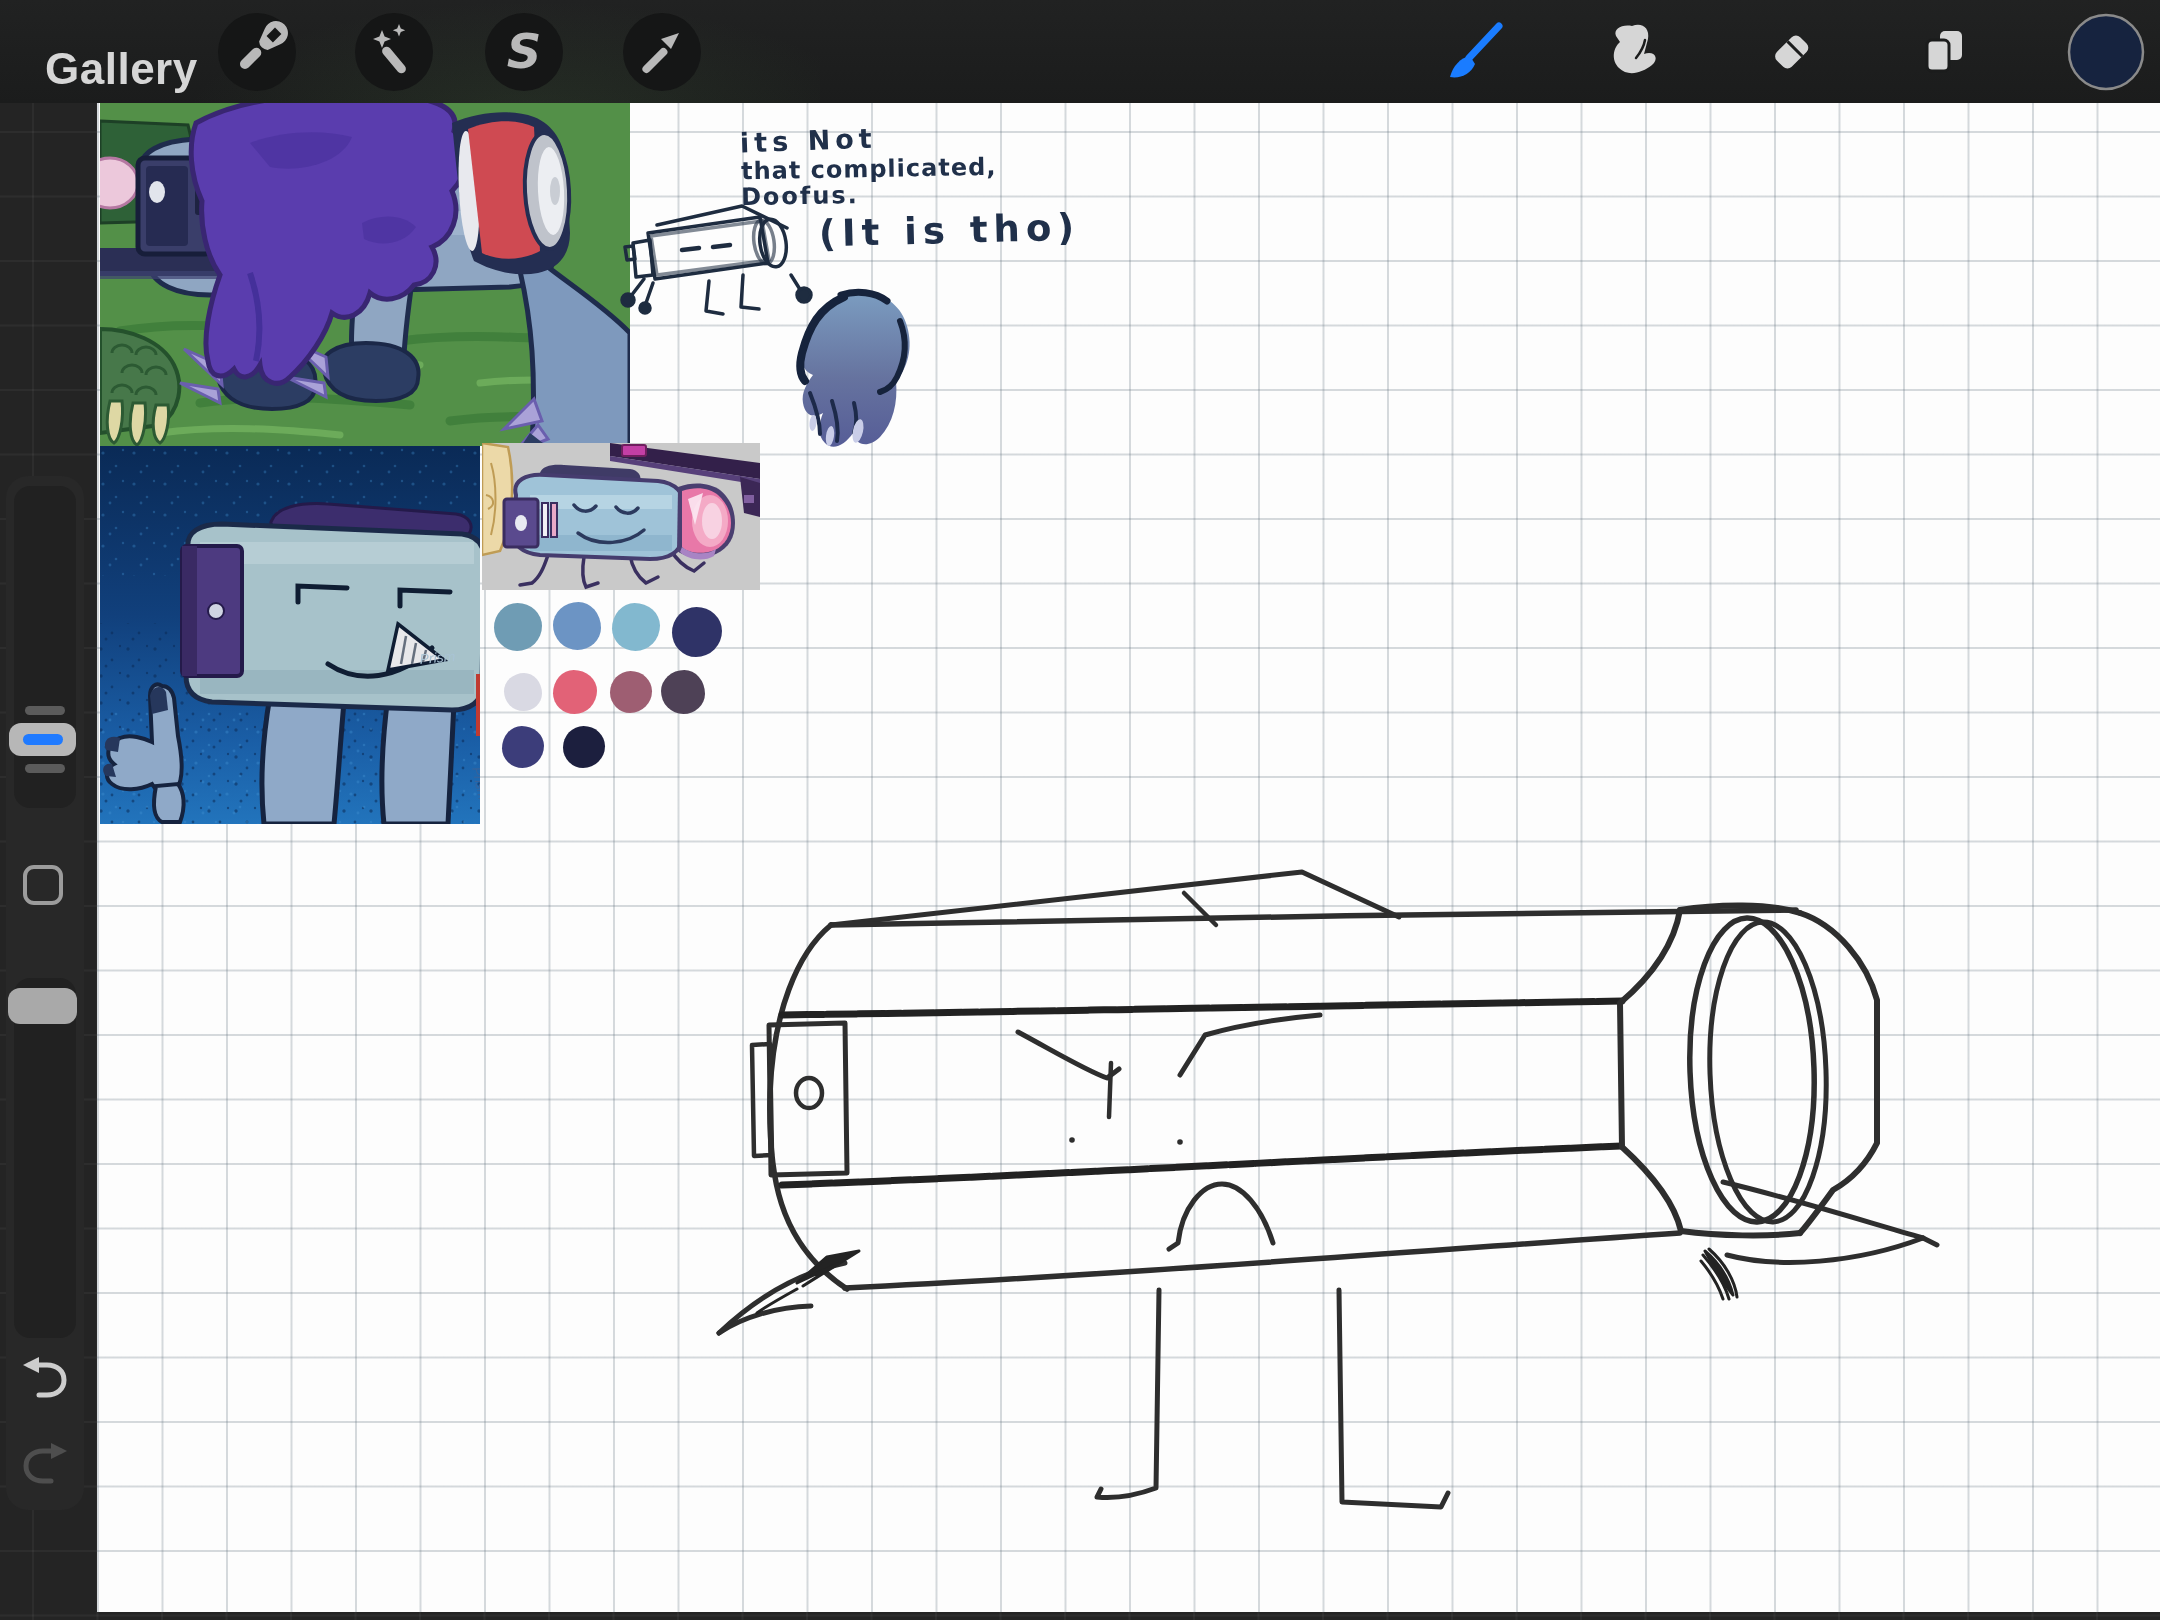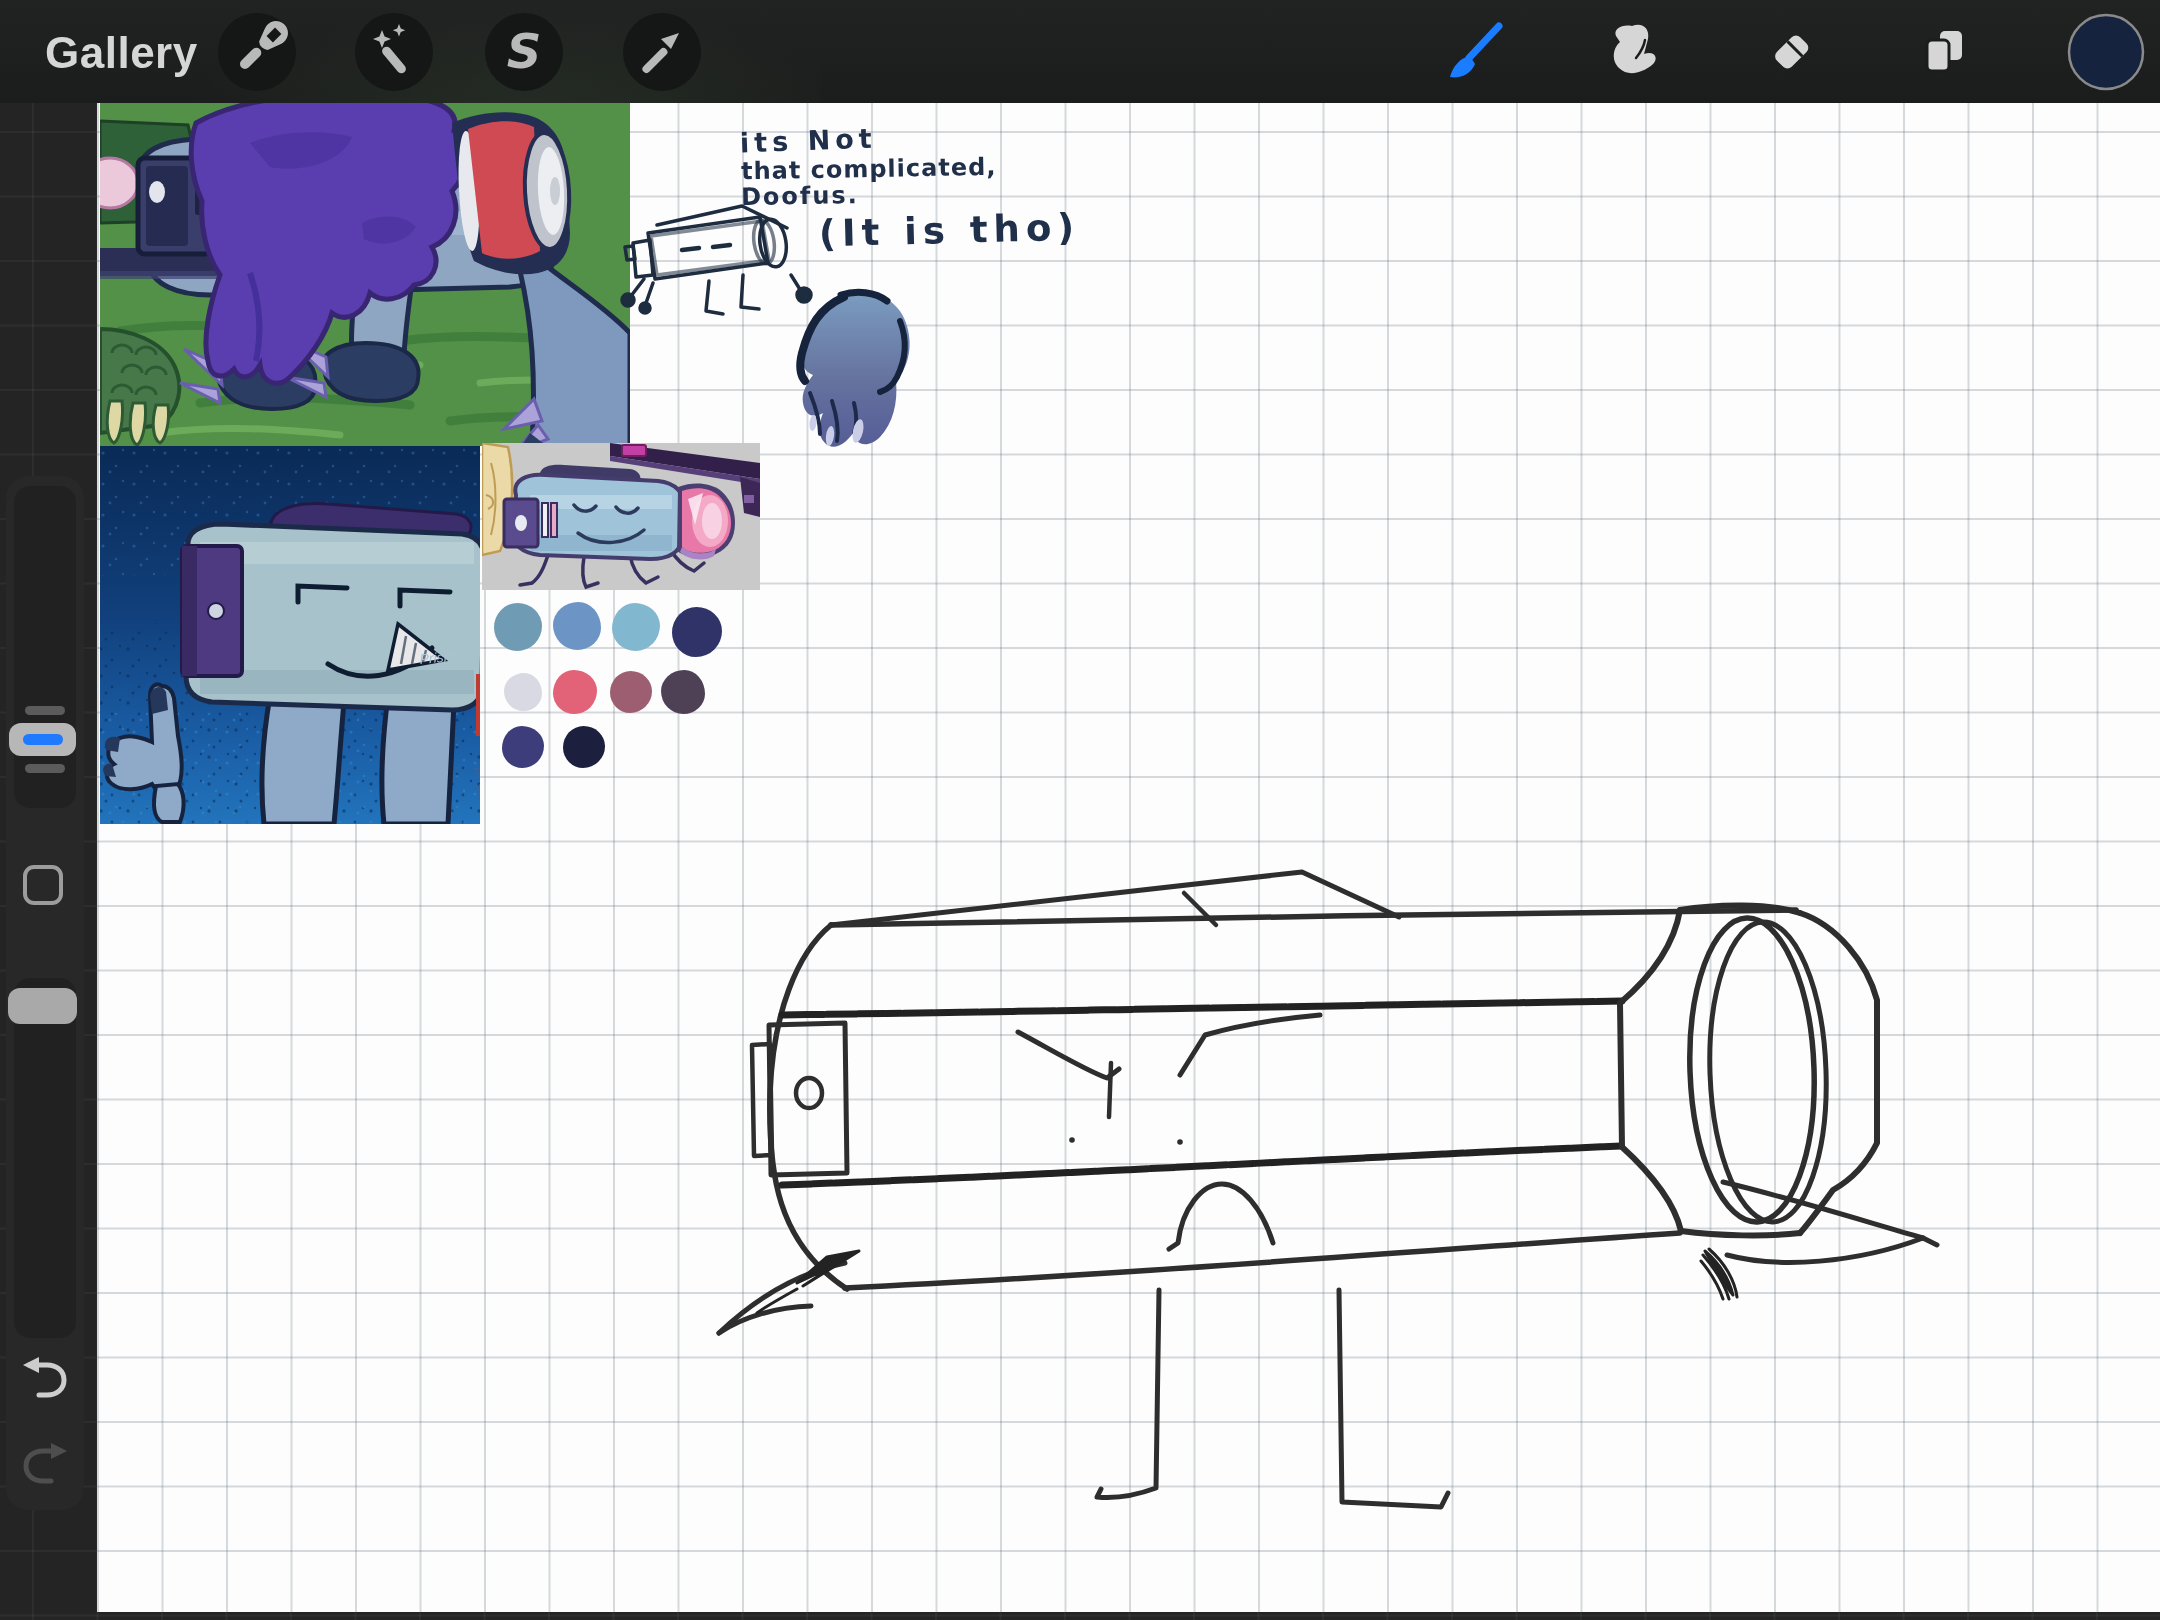--- a/index.html
+++ b/index.html
@@ -5,21 +5,21 @@
   html,body{margin:0;padding:0;background:#242424;width:2160px;height:1620px;overflow:hidden;font-family:"Liberation Sans",sans-serif;}
   #app{position:relative;width:2160px;height:1620px;background:#242424;
     background-image:linear-gradient(to right,rgba(255,255,255,.045) 2px,transparent 2px),
                      linear-gradient(to bottom,rgba(255,255,255,.045) 2px,transparent 2px);
     background-size:64.5px 64.5px;background-position:32px 2px;}
   
   #toolbar{position:absolute;left:0;top:0;width:2160px;height:103px;
     background:linear-gradient(180deg,#212222 0%,#1b1c1c 100%);z-index:30;}
   #toolbar .tint{position:absolute;left:180px;top:0;width:640px;height:103px;
     background:radial-gradient(ellipse at 55% 120%,rgba(90,140,80,.16),transparent 70%);pointer-events:none;}
-  .gallery{position:absolute;left:45px;top:28px;font-size:44px;font-weight:600;color:#d6d6d6;letter-spacing:.5px;}
+  .gallery{position:absolute;left:45px;top:44px;font-size:44px;font-weight:600;color:#d6d6d6;letter-spacing:.5px;}
   .tbtn{position:absolute;top:13px;width:78px;height:78px;border-radius:50%;background:#151616;}
   .tbtn svg{position:absolute;left:0;top:0;}
   .rbtn{position:absolute;top:10px;width:84px;height:84px;}
   
   #sidebar{position:absolute;left:6px;top:476px;width:78px;height:1034px;background:#282828;border-radius:22px;z-index:20;}
   .track{position:absolute;left:8px;width:62px;background:#212121;border-radius:16px;}
   .tick{position:absolute;left:19px;width:40px;height:9px;border-radius:5px;background:#5b5b5b;}
   #size-handle{position:absolute;left:3px;top:247px;width:67px;height:33px;border-radius:12px;background:#b7b7b7;}
   #size-handle .bar{position:absolute;left:14px;top:11px;width:40px;height:11px;border-radius:6px;background:#1f7aff;}
   #modify-btn{position:absolute;left:17px;top:389px;width:40px;height:40px;border:4px solid #9c9c9c;border-radius:11px;background:transparent;box-sizing:border-box;}

